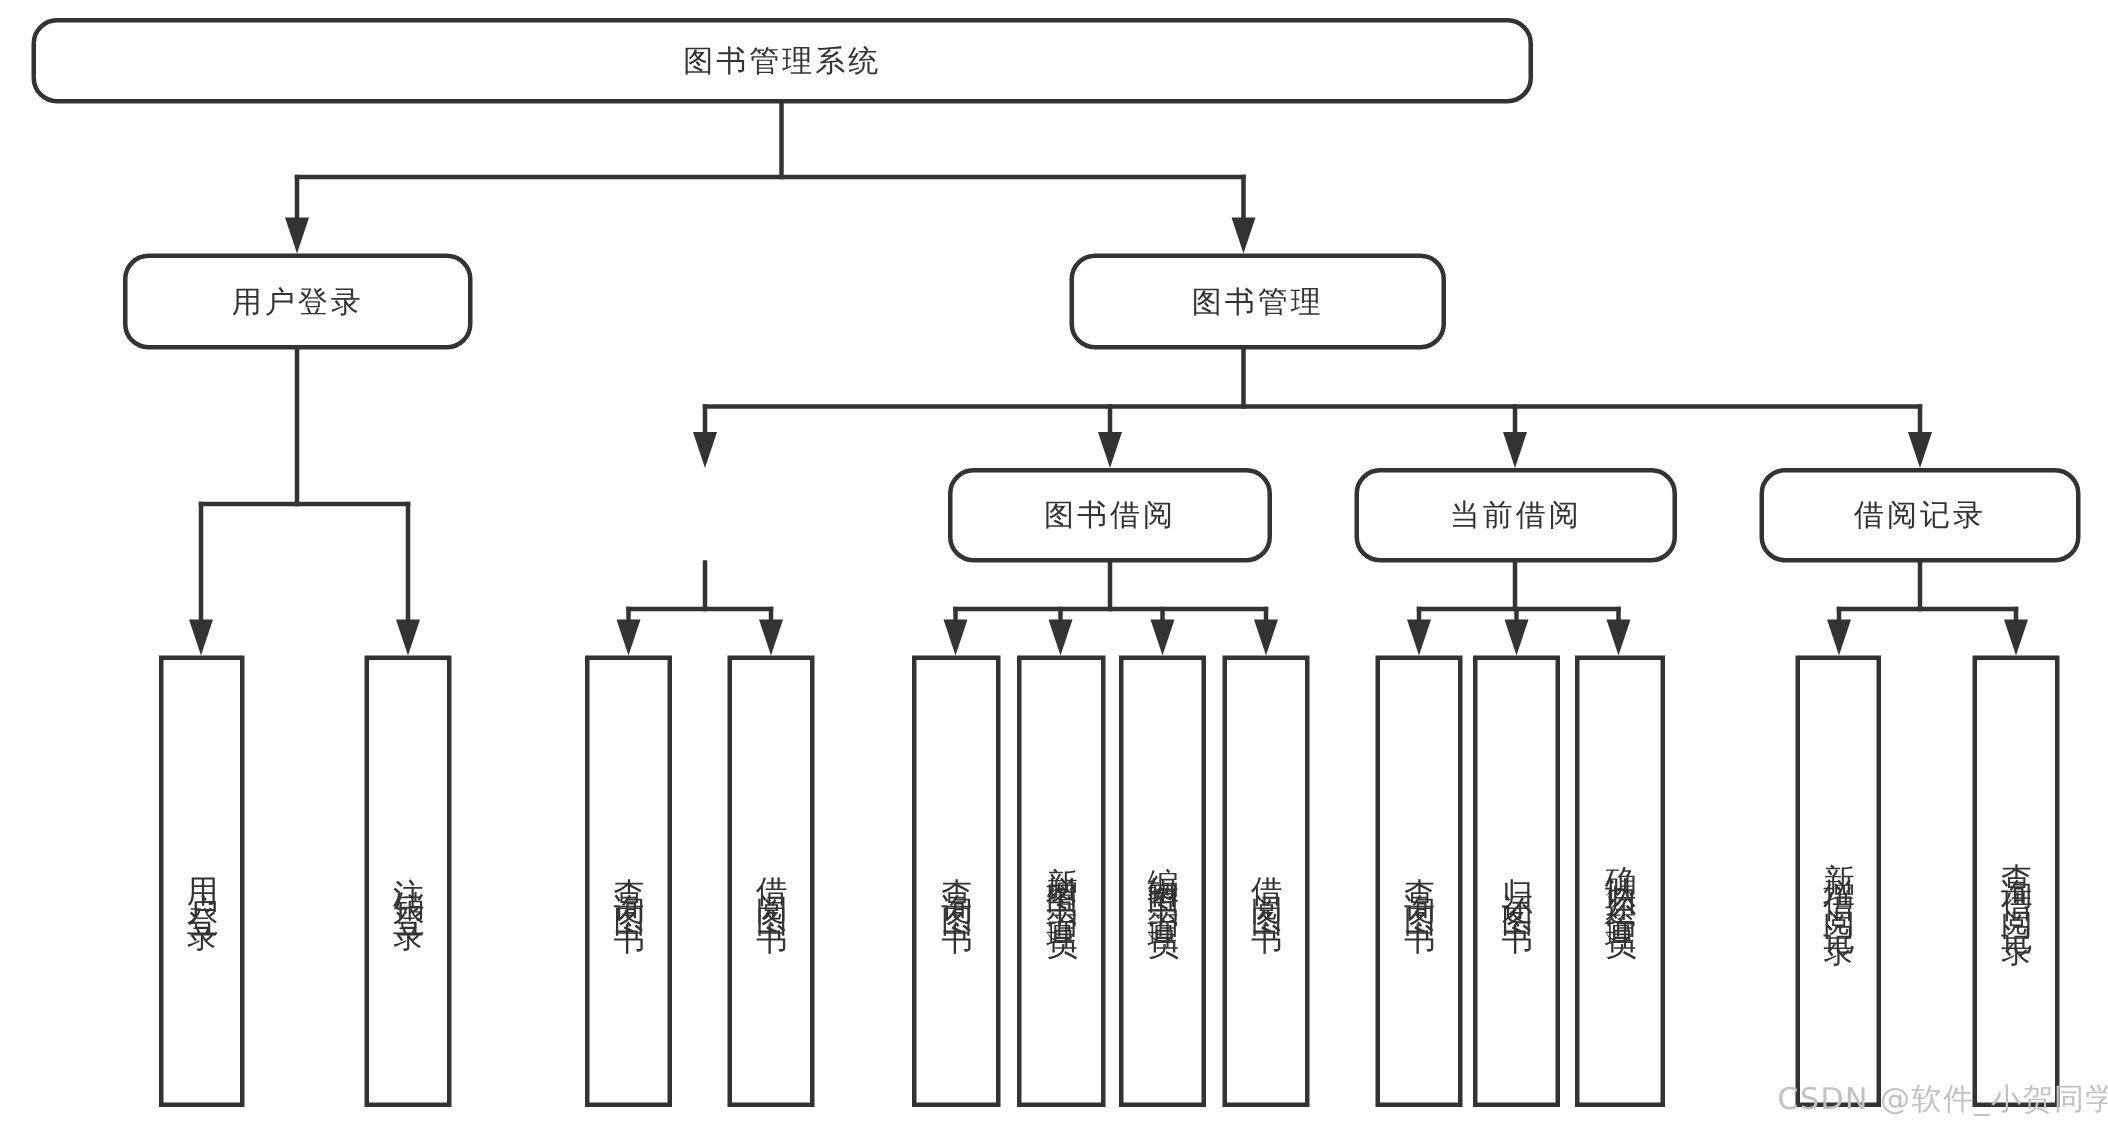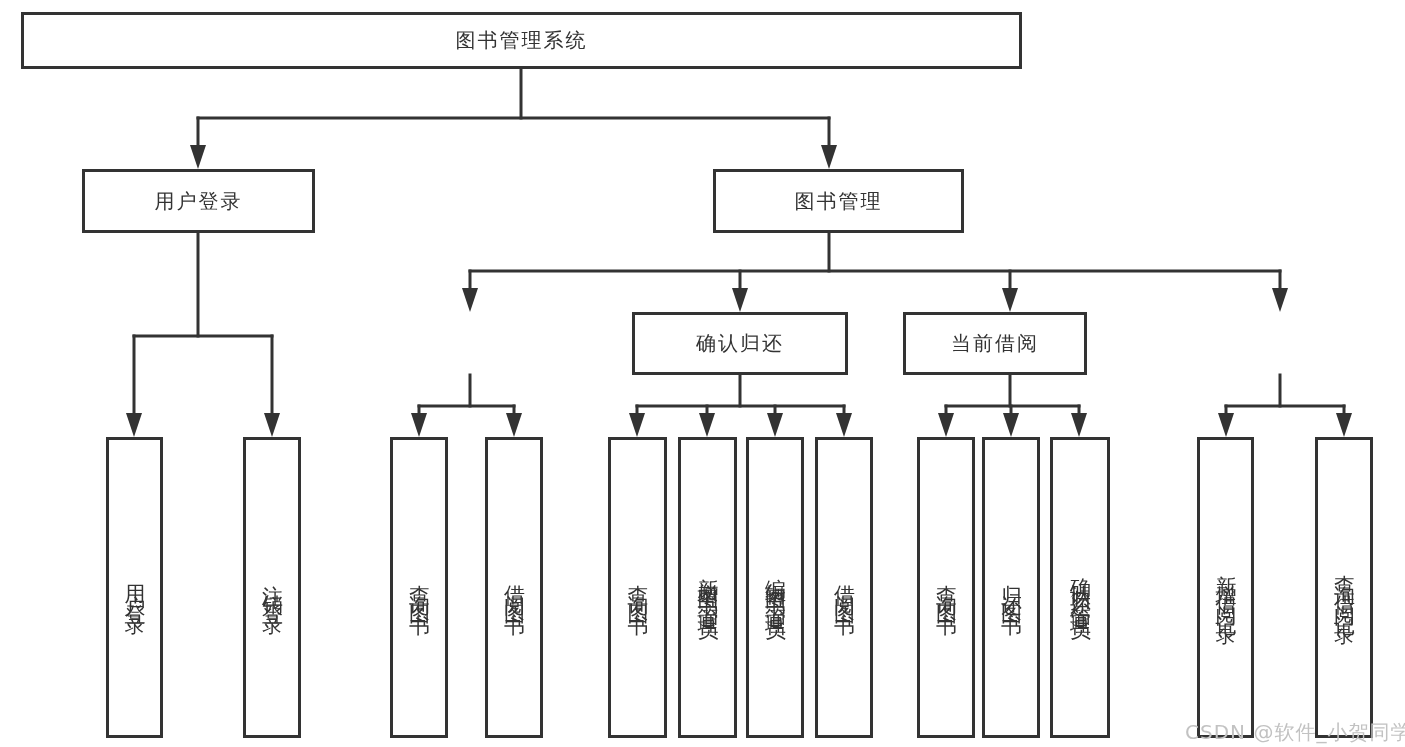--- a/index.html
+++ b/index.html
@@ -5,21 +5,21 @@
   html,body{margin:0;padding:0;background:#ffffff;}
   .canvas{
     position:relative;width:1405px;height:747px;background:#ffffff;
     font-family:"DejaVu Sans","Liberation Sans",sans-serif;overflow:hidden;
   }
   .connectors{position:absolute;left:0;top:0;z-index:1;}
   .node{
     position:absolute;box-sizing:border-box;border:3px solid #333333;background:#ffffff;
     display:flex;align-items:center;justify-content:center;color:#333333;z-index:2;
   }
-  .h-node{font-size:20px;letter-spacing:2px;font-weight:500;}
+  .h-node{font-size:20px;letter-spacing:2px;font-weight:500;border-radius:17px;}
   .v-node{
     writing-mode:vertical-rl;text-orientation:mixed;
     font-size:21px;letter-spacing:10px;font-weight:500;line-height:1;
   }
   .v-node.long{letter-spacing:6px;}
   .watermark{
     position:absolute;left:1185px;top:719px;z-index:3;
     font-size:20px;color:#c2c2c2;letter-spacing:1px;white-space:nowrap;
   }
 </style>
@@ -95,22 +95,23 @@
       <polygon points="1226,437 1218,413 1234,413"></polygon>
       <polygon points="1344,437 1336,413 1352,413"></polygon>
     </g>
   </svg>
 
   <div class="node h-node" style="left:21px;top:12px;width:1001px;height:57px">图书管理系统</div>
 
   <div class="node h-node" style="left:82px;top:169px;width:233px;height:64px">用户登录</div>
   <div class="node h-node" style="left:713px;top:169px;width:251px;height:64px">图书管理</div>
 
-  <div class="node h-node" style="left:632px;top:312px;width:216px;height:63px">确认归还</div>
-  <div class="node h-node" style="left:903px;top:312px;width:184px;height:63px">当前借阅</div>
+  <div class="node h-node" style="left:632px;top:312px;width:216px;height:63px">图书借阅</div>
+  <div class="node h-node" style="left:903px;top:312px;width:215px;height:63px">当前借阅</div>
+  <div class="node h-node" style="left:1173px;top:312px;width:214px;height:63px">借阅记录</div>
 
   <div class="node v-node" style="left:106px;top:437px;width:57px;height:301px">用户登录</div>
   <div class="node v-node" style="left:243px;top:437px;width:58px;height:301px">注销登录</div>
 
   <div class="node v-node" style="left:390px;top:437px;width:58px;height:301px">查询图书</div>
   <div class="node v-node" style="left:485px;top:437px;width:58px;height:301px">借阅图书</div>
 
   <div class="node v-node" style="left:608px;top:437px;width:59px;height:301px">查询图书</div>
   <div class="node v-node long" style="left:678px;top:437px;width:59px;height:301px">新增图书（管理员）</div>
   <div class="node v-node long" style="left:746px;top:437px;width:58px;height:301px">编辑图书（管理员）</div>

